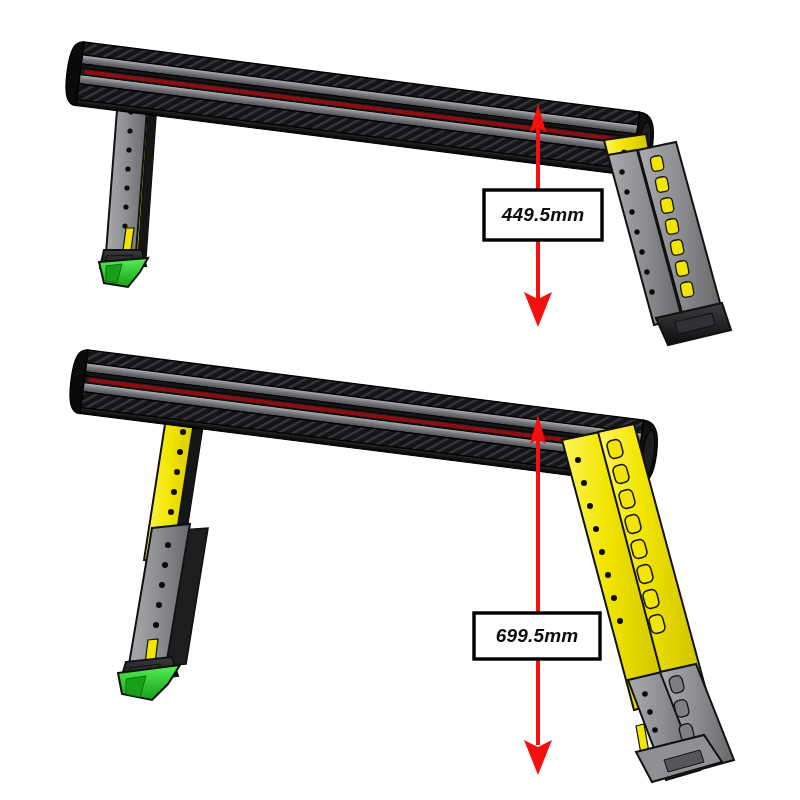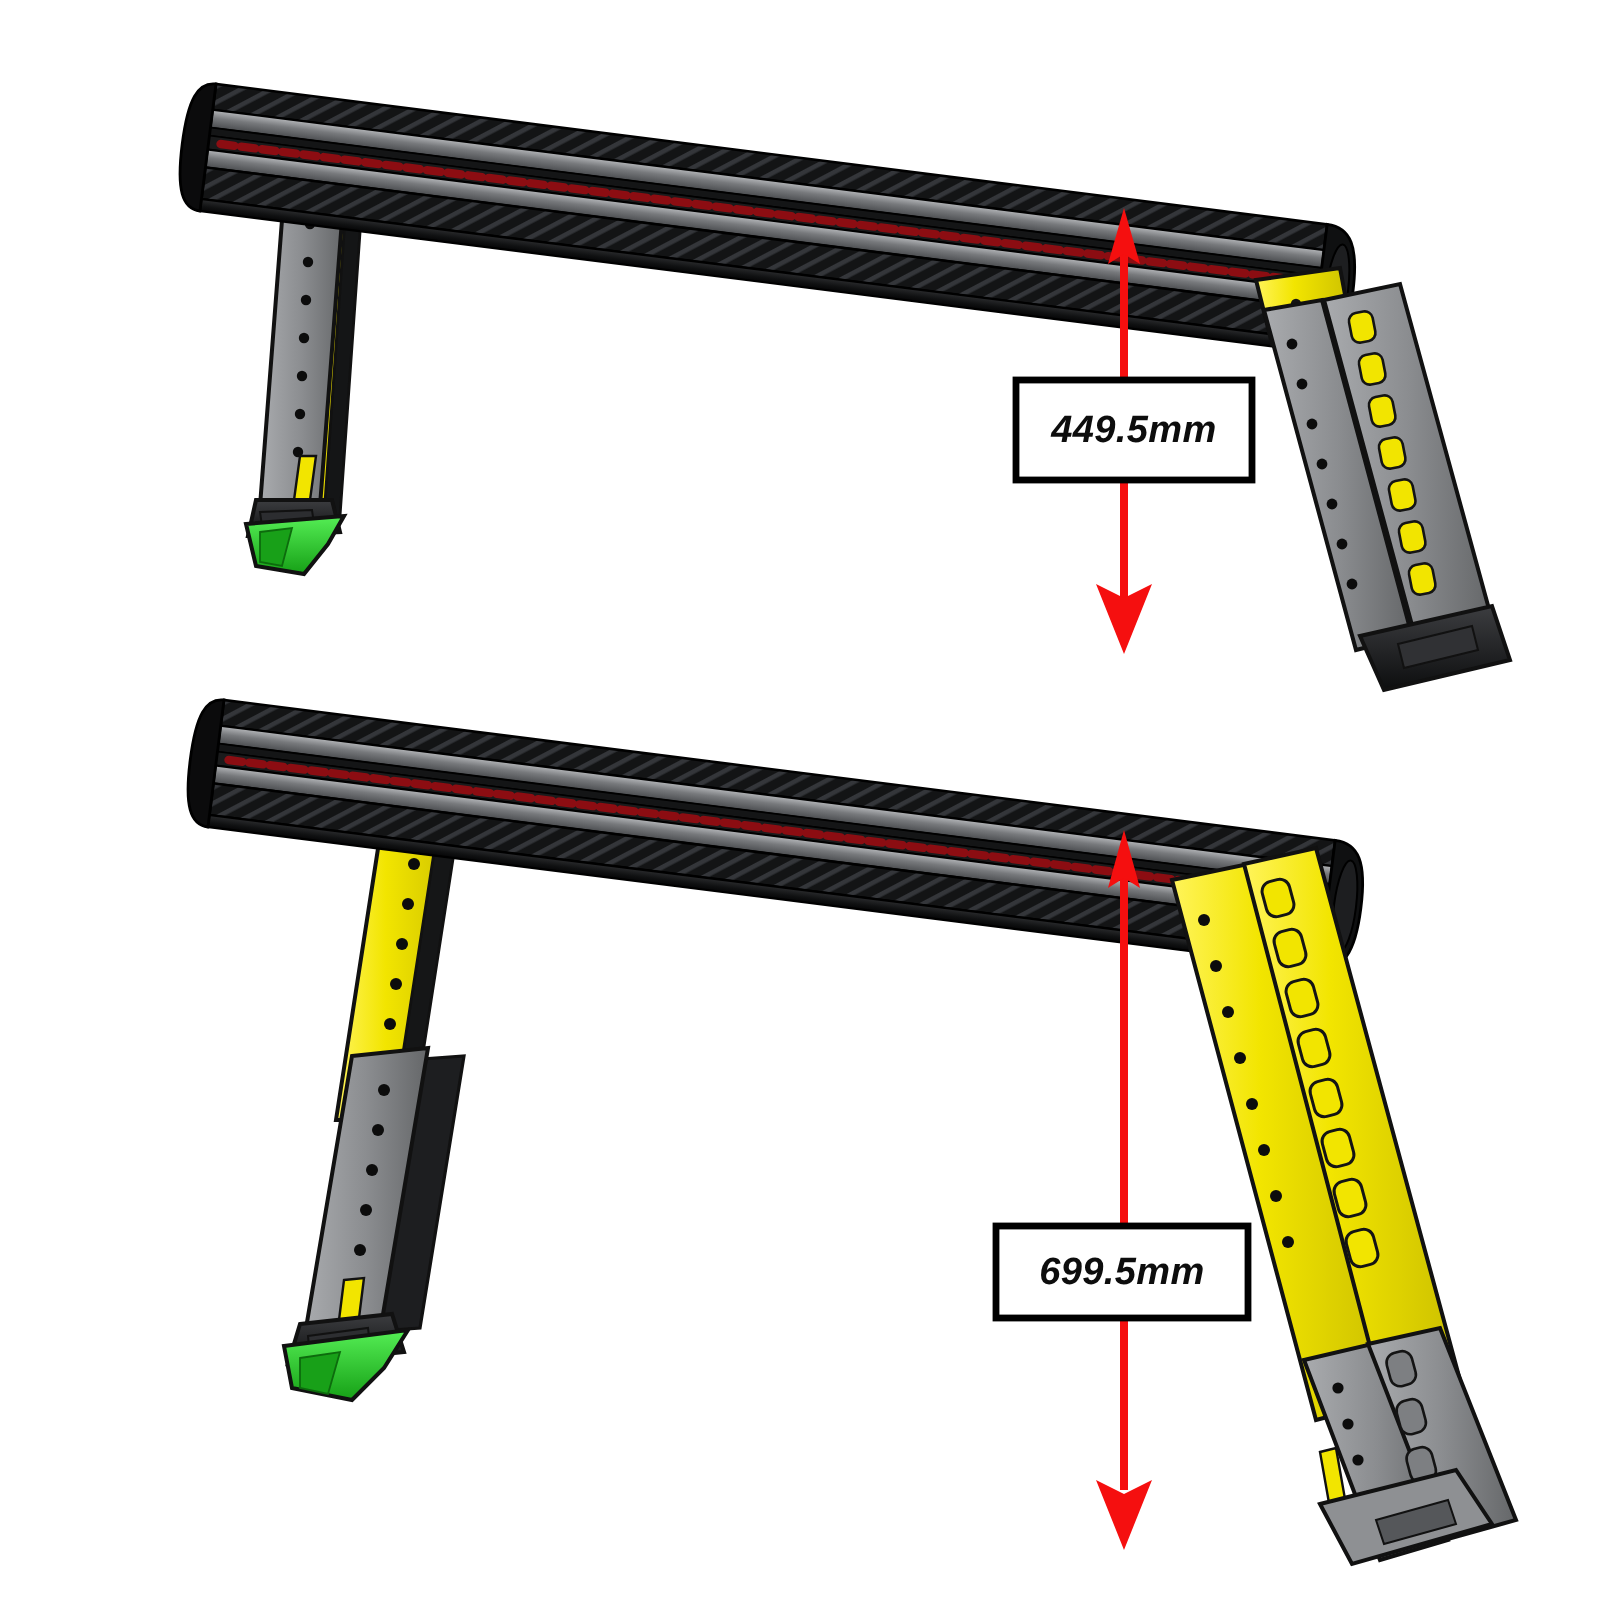--- a/index.html
+++ b/index.html
@@ -11,21 +11,20 @@
     width: 800px;
     height: 800px;
     font-family: "Liberation Sans", sans-serif;
     overflow: hidden;
   }
   #stage {
     position: relative;
     width: 688px;
     height: 800px;
     background: #3b82f6;
-    margin-left: 24px;
   }
   svg.diagram {
     display: block;
     width: 800px;
     height: 800px;
   }
   .dim-label-text {
     font-family: "Liberation Sans", sans-serif;
     font-weight: bold;
     font-style: italic;

